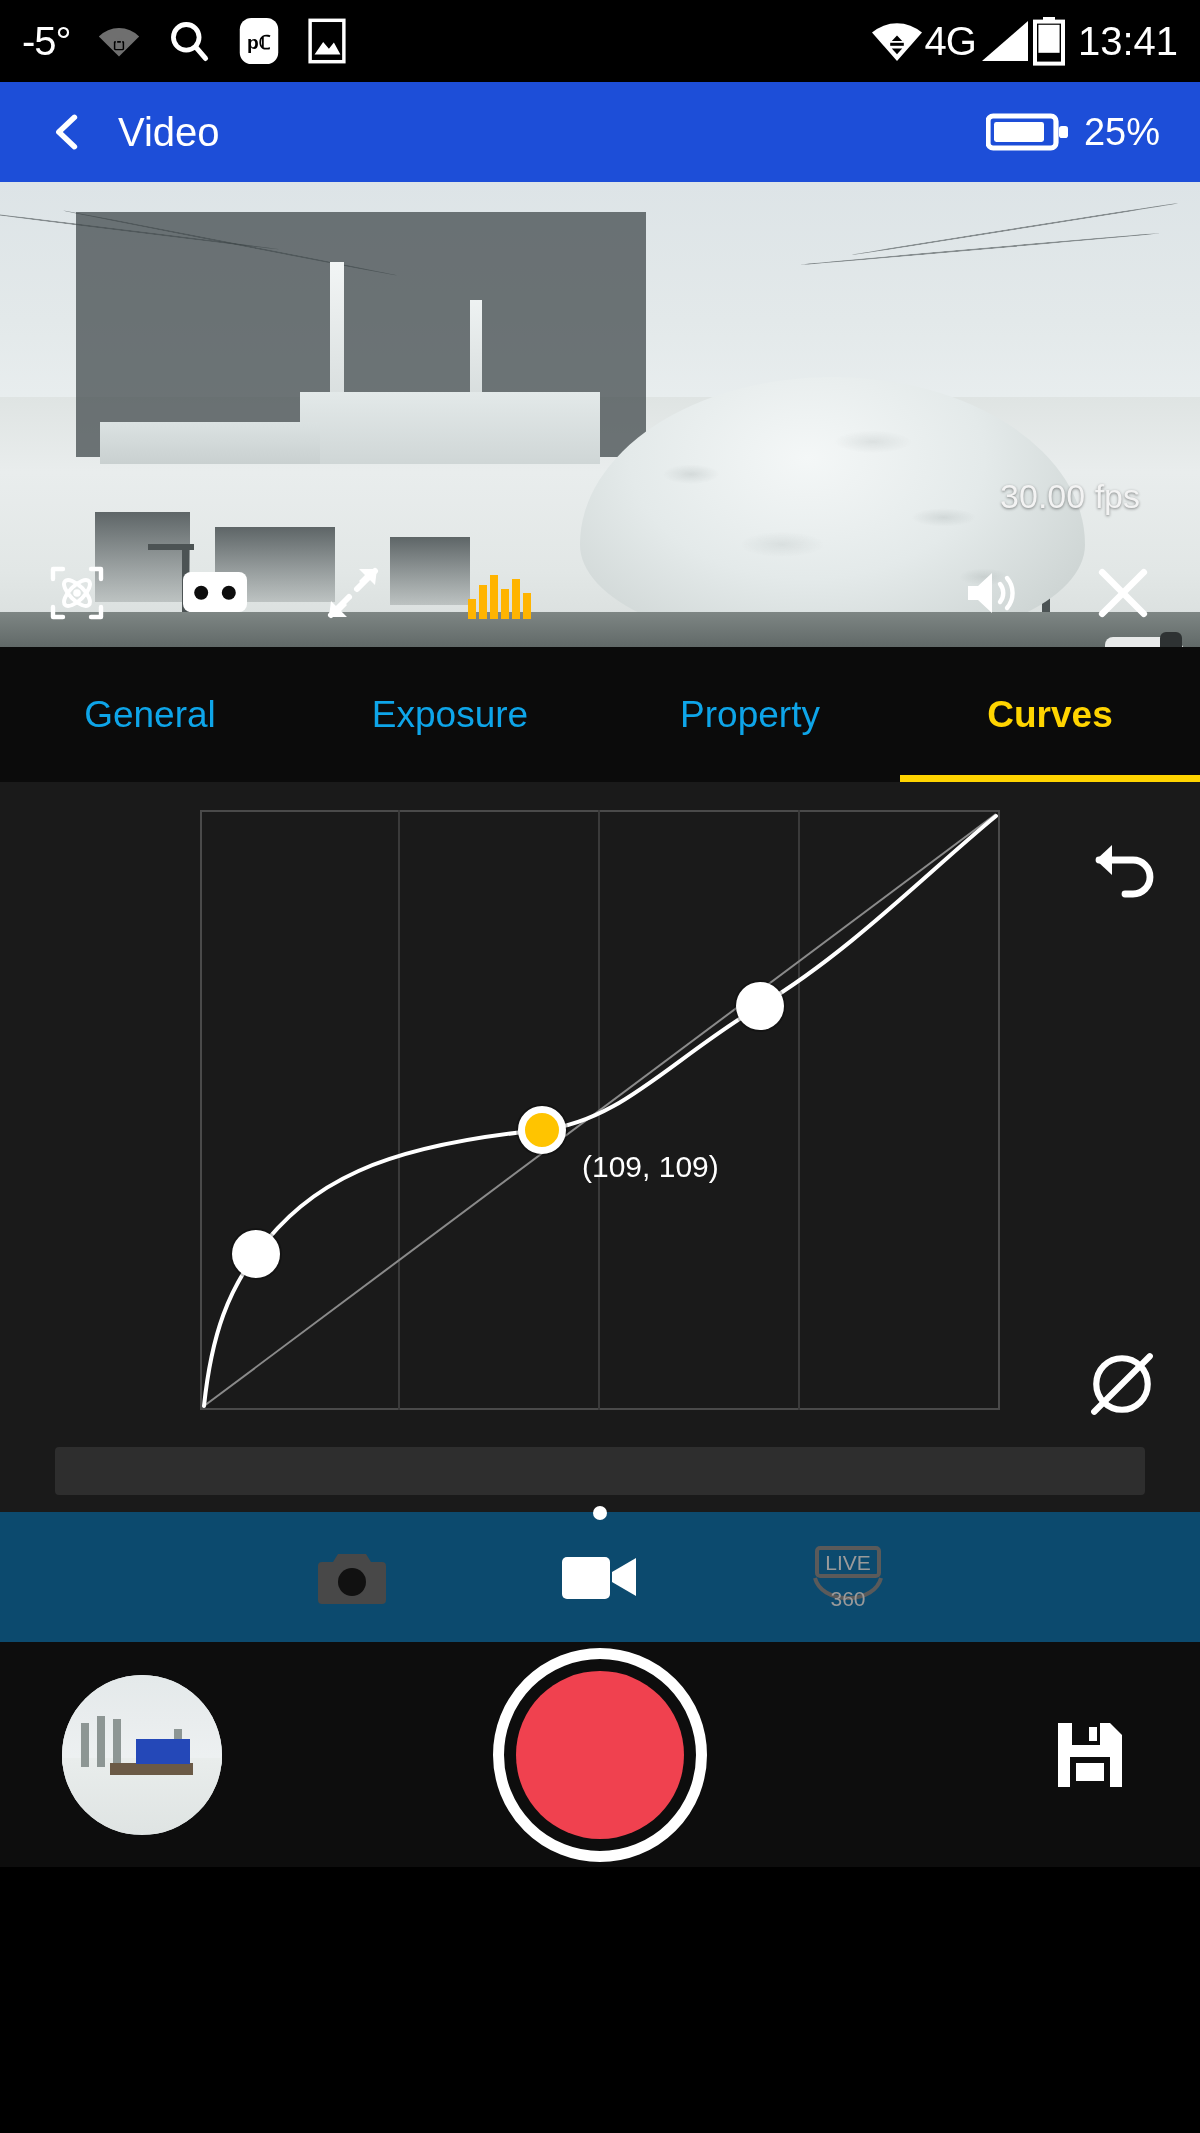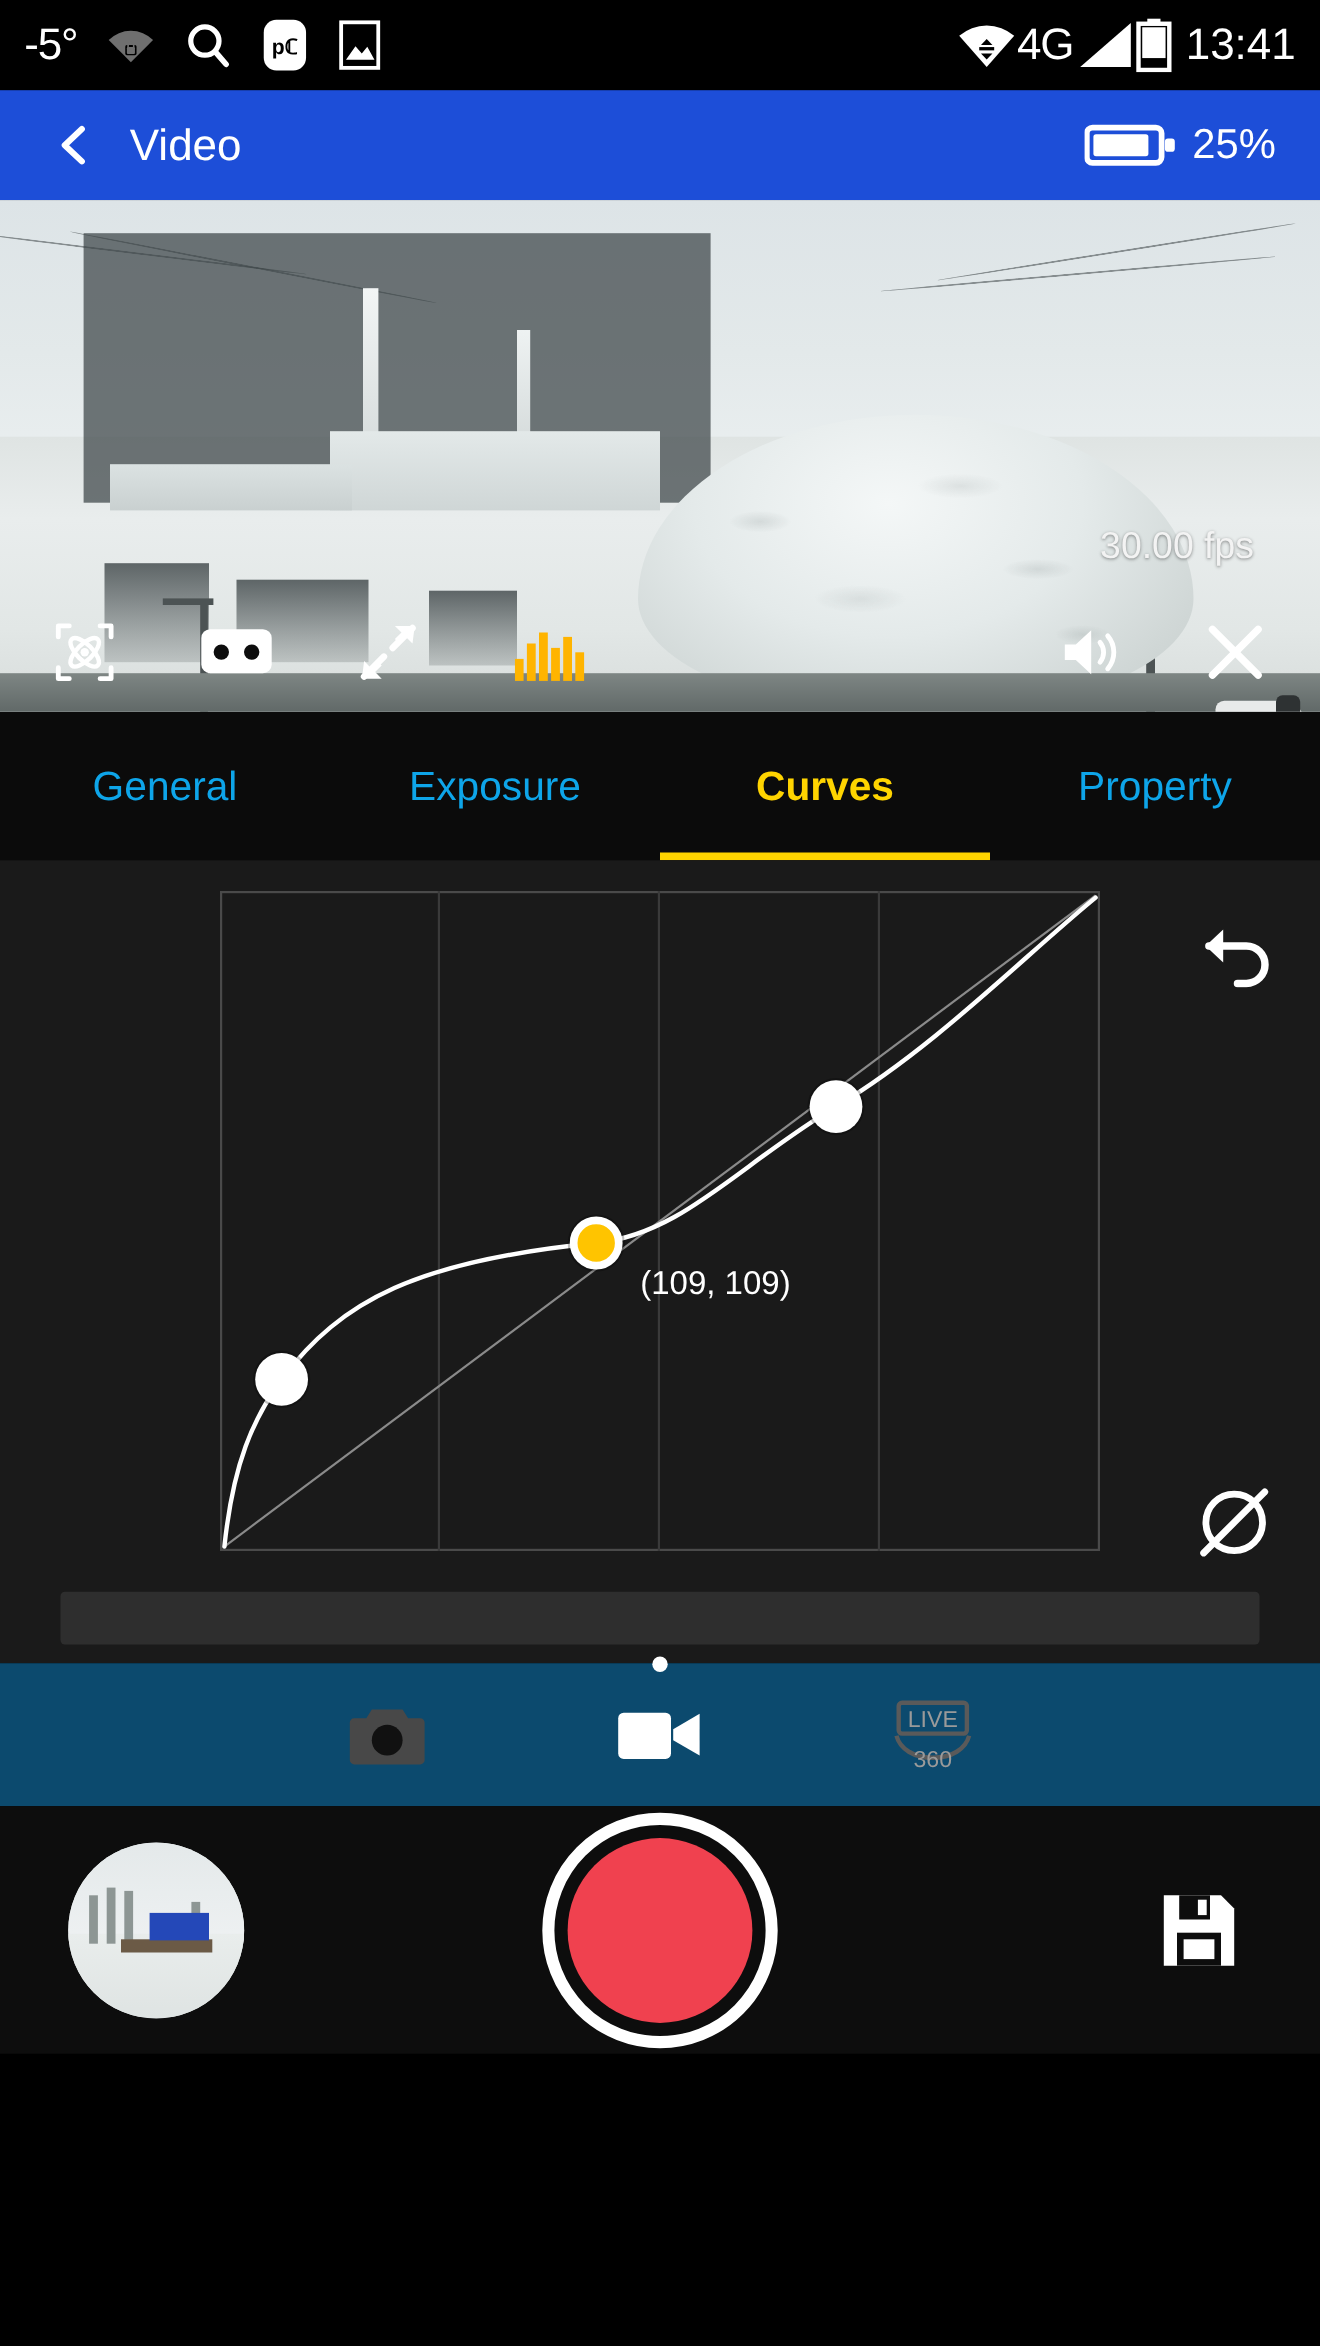--- a/index.html
+++ b/index.html
@@ -353,22 +353,22 @@
             <line x1="23" y1="3" x2="3" y2="23"></line>
           </g>
         </svg>
     </div>
   </div>
 </div>
 
 <div class="tabs">
   <div class="tab">General</div>
   <div class="tab">Exposure</div>
+  <div class="tab">Property</div>
   <div class="tab active">Curves</div>
-  <div class="tab">Property</div>
 </div>
 
 <div class="curves">
   <div class="plot">
     <div class="plot-border"></div>
     <div class="vgrid" style="left:198px;"></div>
     <div class="vgrid" style="left:398px;"></div>
     <div class="vgrid" style="left:598px;"></div>
 
     <svg class="diag" viewBox="0 0 800 600" preserveAspectRatio="none">

